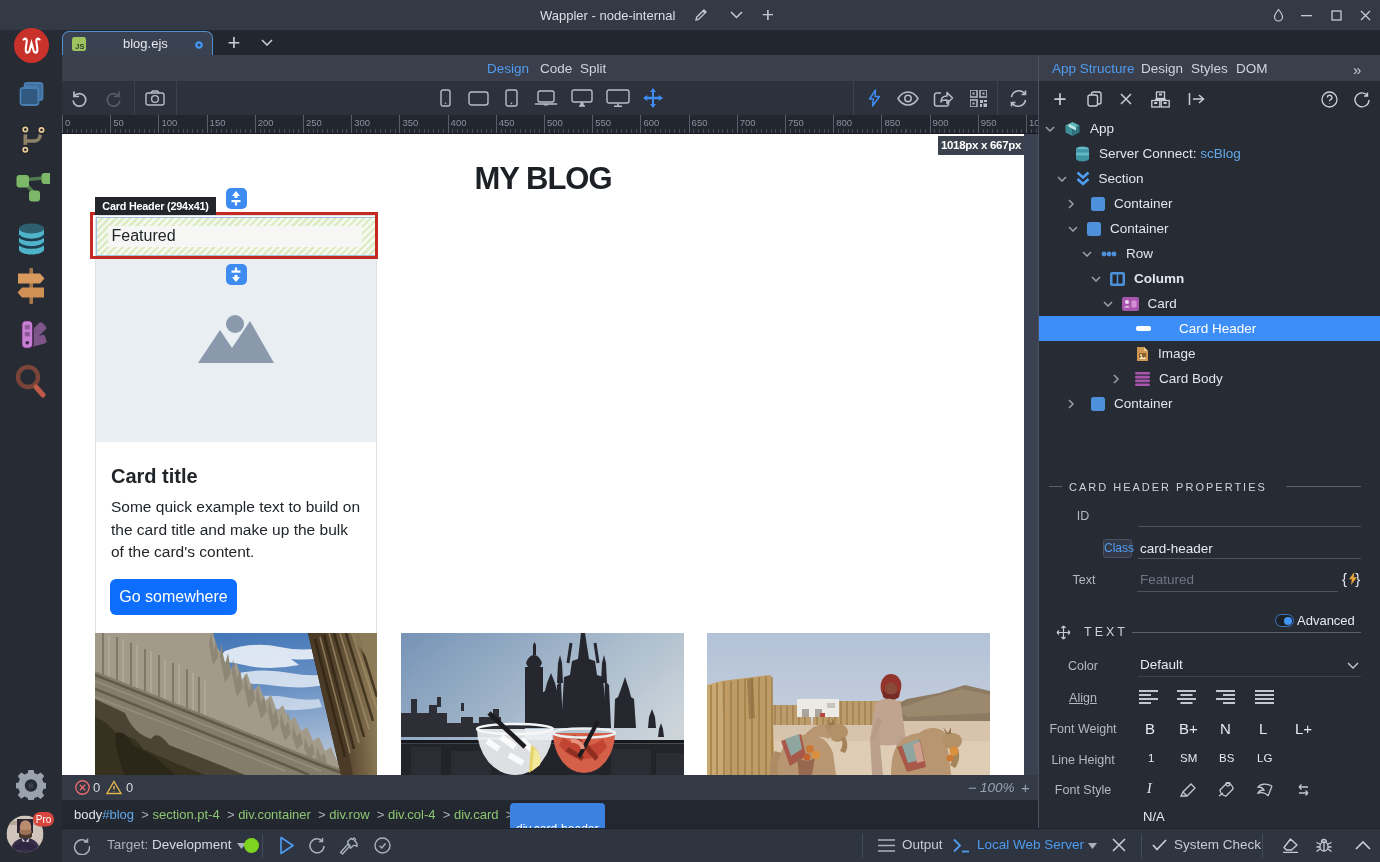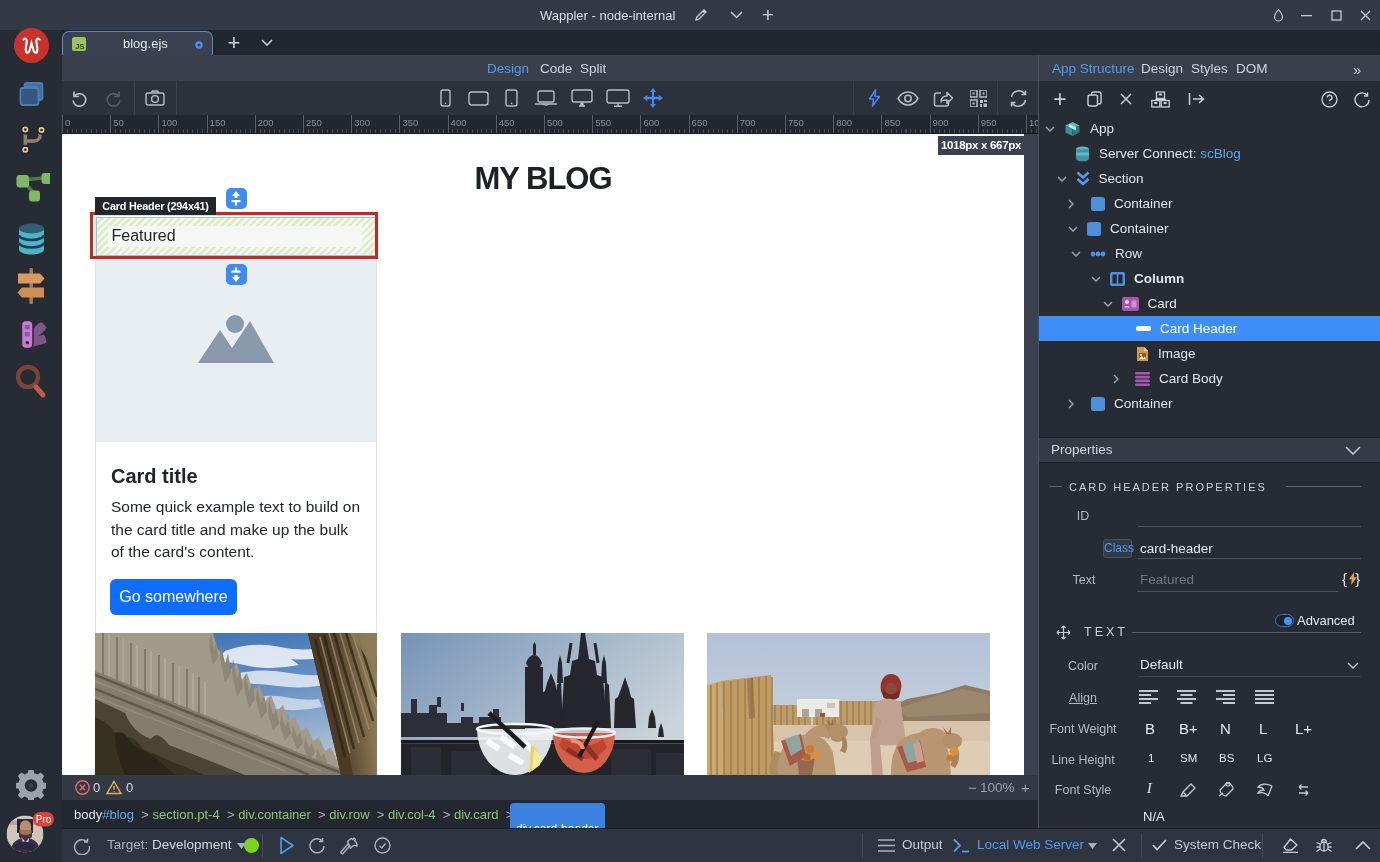--- a/index.html
+++ b/index.html
@@ -726,21 +726,21 @@
             <path d="M1 1 L5 5 L9 1"></path>
           </svg>
         </span>
       <span class="ticon">
           <svg width="14" height="14" viewBox="0 0 14 14">
             <rect width="14" height="14" rx="2.5" fill="#4e90d9"></rect>
           </svg>
         </span>
       <span>Container</span>
     </div>
-    <div class="trow" style="top:186px;padding-left:32px;">
+    <div class="trow" style="top:186px;padding-left:43px;">
       <span class="chev">
           <svg width="10" height="6" viewBox="0 0 10 6" fill="none" stroke="#9aa1ad" stroke-width="1.5">
             <path d="M1 1 L5 5 L9 1"></path>
           </svg>
         </span>
       <span class="ticon">
           <svg width="16" height="6" viewBox="0 0 16 6">
             <circle cx="3" cy="3" r="2.4" fill="#4e90d9"></circle>
             <circle cx="8" cy="3" r="2.4" fill="#4e90d9"></circle>
             <circle cx="13" cy="3" r="2.4" fill="#4e90d9"></circle>
@@ -772,21 +772,21 @@
       <span class="ticon">
           <svg width="17" height="14" viewBox="0 0 17 14">
             <rect width="17" height="14" rx="2" fill="#a855ad"></rect>
             <circle cx="5" cy="5" r="2" fill="#eed7ef"></circle>
             <path d="M2.5 10.5 c0 -2 5 -2 5 0 Z" fill="#eed7ef"></path>
             <rect x="9.5" y="3.5" width="5" height="7" rx="1" fill="#d291d6"></rect>
           </svg>
         </span>
       <span>Card</span>
     </div>
-    <div class="trow" style="top:261px;background:#3e8ef7;color:#fff;padding-left:97px;">
+    <div class="trow" style="top:261px;background:#3e8ef7;color:#fff;padding-left:97px;gap:19px;">
       <span class="ticon">
           <svg width="15" height="5" viewBox="0 0 15 5">
             <rect width="15" height="5" rx="2" fill="#fff"></rect>
           </svg>
         </span>
       <span>Card Header</span>
     </div>
     <div class="trow" style="top:286px;padding-left:97px;">
       <span class="ticon">
           <svg width="13" height="16" viewBox="0 0 13 16">
@@ -822,26 +822,20 @@
           </svg>
         </span>
       <span class="ticon" style="margin-left:4px;">
           <svg width="14" height="14" viewBox="0 0 14 14">
             <rect width="14" height="14" rx="2.5" fill="#4e90d9"></rect>
           </svg>
         </span>
       <span>Container</span>
     </div>
 
-    <div id="propshead">
-      <span style="position:absolute;left:12px;top:4px;">Properties</span>
-      <svg style="position:absolute;left:306px;top:8px;" width="16" height="9" viewBox="0 0 16 9" fill="none" stroke="#c6cbd3" stroke-width="1.5">
-          <path d="M1 1 L8 8 L15 1"></path>
-        </svg>
-    </div>
     <div class="plabel" style="left:30px;top:426px;font-size:11px;letter-spacing:2px;color:#ced3da;">CARD HEADER PROPERTIES</div>
     <div class="uline" style="left:10px;top:431px;width:13px;background:#596070;"></div>
     <div class="uline" style="left:247px;top:431px;width:75px;background:#596070;"></div>
 
     <div class="plabel" style="left:0px;top:454px;width:88px;">ID</div>
     <div class="uline" style="left:99px;top:471px;width:223px;"></div>
     <div style="position:absolute;left:64px;top:484px;width:29px;height:19px;background:#333946;border:1px solid #4a5262;border-radius:3px;color:#4f9cf0;font-size:12px;text-align:center;line-height:17px;">Class</div>
     <div class="pval" style="left:101px;top:486px;">card-header</div>
     <div class="uline" style="left:99px;top:503px;width:223px;"></div>
     <div class="plabel" style="left:0px;top:518px;width:90px;">Text</div>
@@ -932,21 +926,21 @@
         <circle cx="7.5" cy="7.5" r="6.7"></circle>
         <path d="M4.8 4.8 L10.2 10.2 M10.2 4.8 L4.8 10.2"></path>
       </svg>
     <span style="position:absolute;left:31px;top:5px;font-size:13px;color:#d6dae0;">0</span>
     <svg style="position:absolute;left:44px;top:5px;" width="16" height="15" viewBox="0 0 16 15" fill="none" stroke="#e0b34c" stroke-width="1.4">
         <path d="M8 1.5 L15 13.5 H1 Z"></path>
         <path d="M8 6 v3.4 M8 11 v0.6" stroke-width="1.5"></path>
       </svg>
     <span style="position:absolute;left:64px;top:5px;font-size:13px;color:#d6dae0;">0</span>
     <span style="position:absolute;left:906px;top:4px;font-size:15px;color:#9aa3b2;">−</span>
-    <span style="position:absolute;left:918px;top:5px;font-size:13.5px;color:#9aa3b2;">100%</span>
+    <span style="position:absolute;left:918px;top:5px;font-size:13.5px;color:#9aa3b2;font-style:italic;">100%</span>
     <span style="position:absolute;left:959px;top:4px;font-size:15px;color:#9aa3b2;">+</span>
   </div>
   <div id="breadcrumb" class="abs">
     <span style="position:absolute;left:12px;top:7px;color:#dfe3e9;">body<span style="color:#62a8e8;">#blog</span>
       <span style="color:#aab1bc;">&nbsp;&gt;&nbsp;</span><span style="color:#8cc573;">section.pt-4</span>
       <span style="color:#aab1bc;">&nbsp;&gt;&nbsp;</span><span style="color:#8cc573;">div.container</span>
       <span style="color:#aab1bc;">&nbsp;&gt;&nbsp;</span><span style="color:#8cc573;">div.row</span>
       <span style="color:#aab1bc;">&nbsp;&gt;&nbsp;</span><span style="color:#8cc573;">div.col-4</span>
       <span style="color:#aab1bc;">&nbsp;&gt;&nbsp;</span><span style="color:#8cc573;">div.card</span>
       <span style="color:#aab1bc;">&nbsp;&gt;&nbsp;</span></span>

